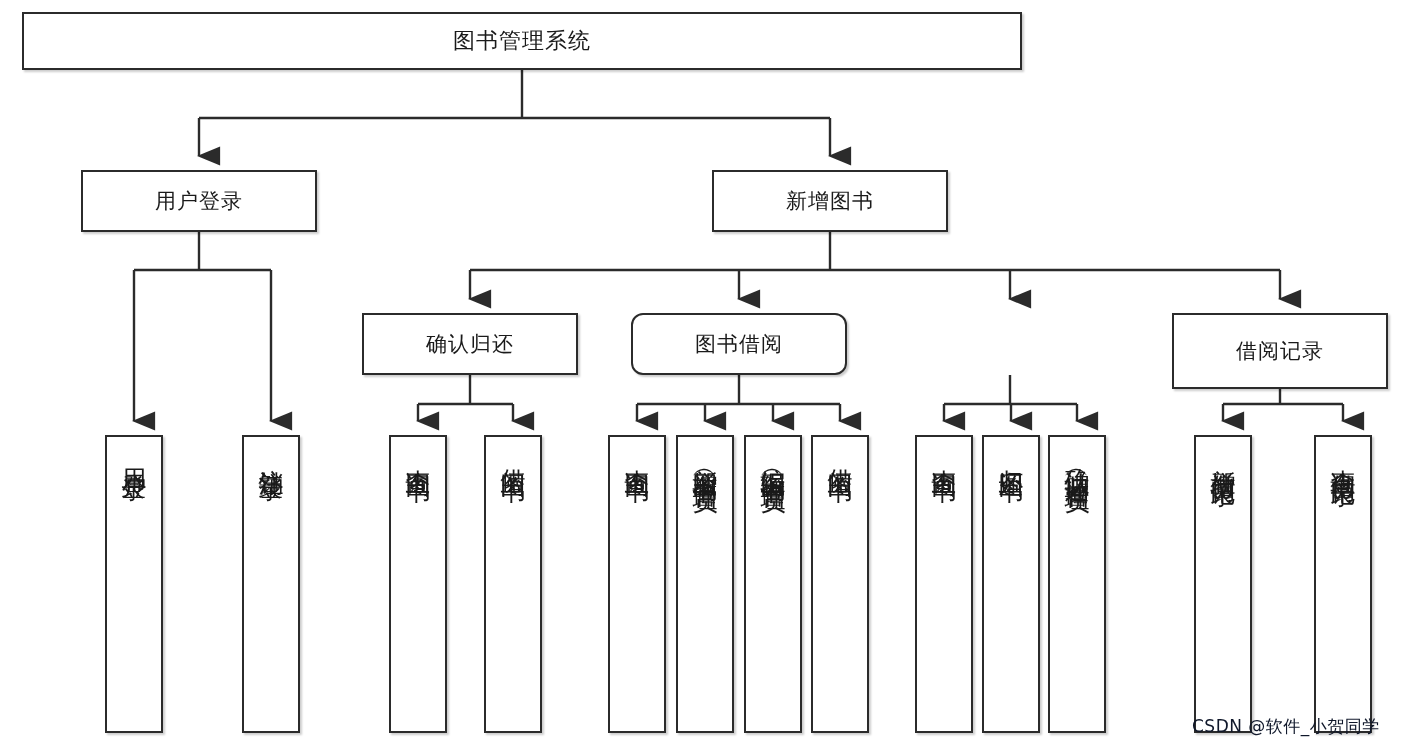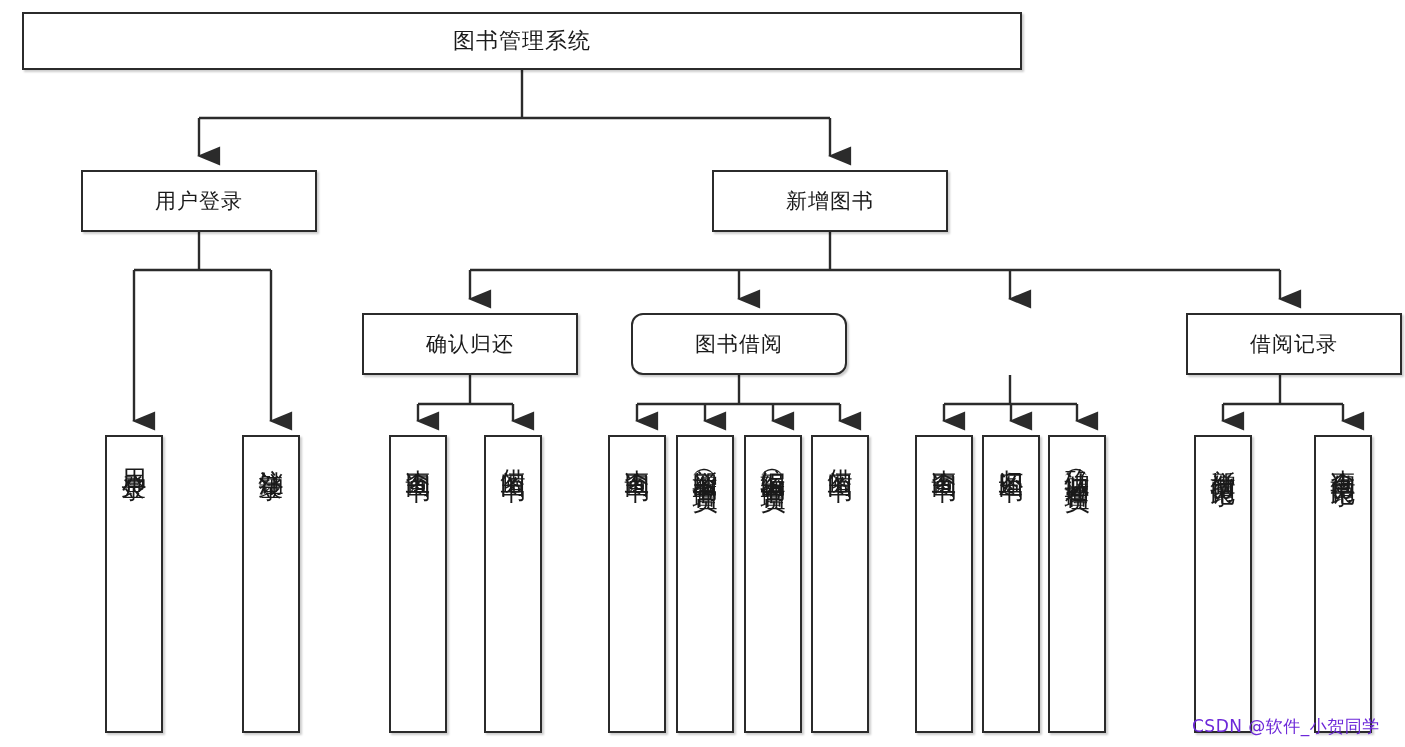--- a/index.html
+++ b/index.html
@@ -63,21 +63,21 @@
     font-size: 25px;
     letter-spacing: 3px;
     line-height: 1;
     white-space: nowrap;
   }
   #watermark {
     position: absolute;
     left: 1192px;
     top: 715px;
     font-size: 17px;
-    color: #6d28d9;
+    color: #0f172a;
     letter-spacing: 0.5px;
     white-space: nowrap;
     z-index: 5;
     font-family: "DejaVu Sans", "Liberation Sans", sans-serif;
   }
 </style>
 </head>
 <body>
 
 <div id="diagram-root">
@@ -146,21 +146,21 @@
 
   <div class="node horiz" style="left:362px; top:313px; width:216px; height:62px;">
     <span class="node-label">确认归还</span>
   </div>
 
   <div class="node horiz" style="left:631px; top:313px; width:216px; height:62px;border-radius:12px;">
     <span class="node-label">图书借阅</span>
   </div>
 
 
-  <div class="node horiz" style="left:1172px; top:313px; width:216px; height:62px;margin-left:14px;">
+  <div class="node horiz" style="left:1172px; top:313px; width:216px; height:76px;">
     <span class="node-label">借阅记录</span>
   </div>
 
   <div class="node vert" style="left:105px; top:435px; width:58px; height:298px;">
     <span class="node-label">用户登录</span>
   </div>
 
   <div class="node vert" style="left:242px; top:435px; width:58px; height:298px;">
     <span class="node-label">注销登录</span>
   </div>

